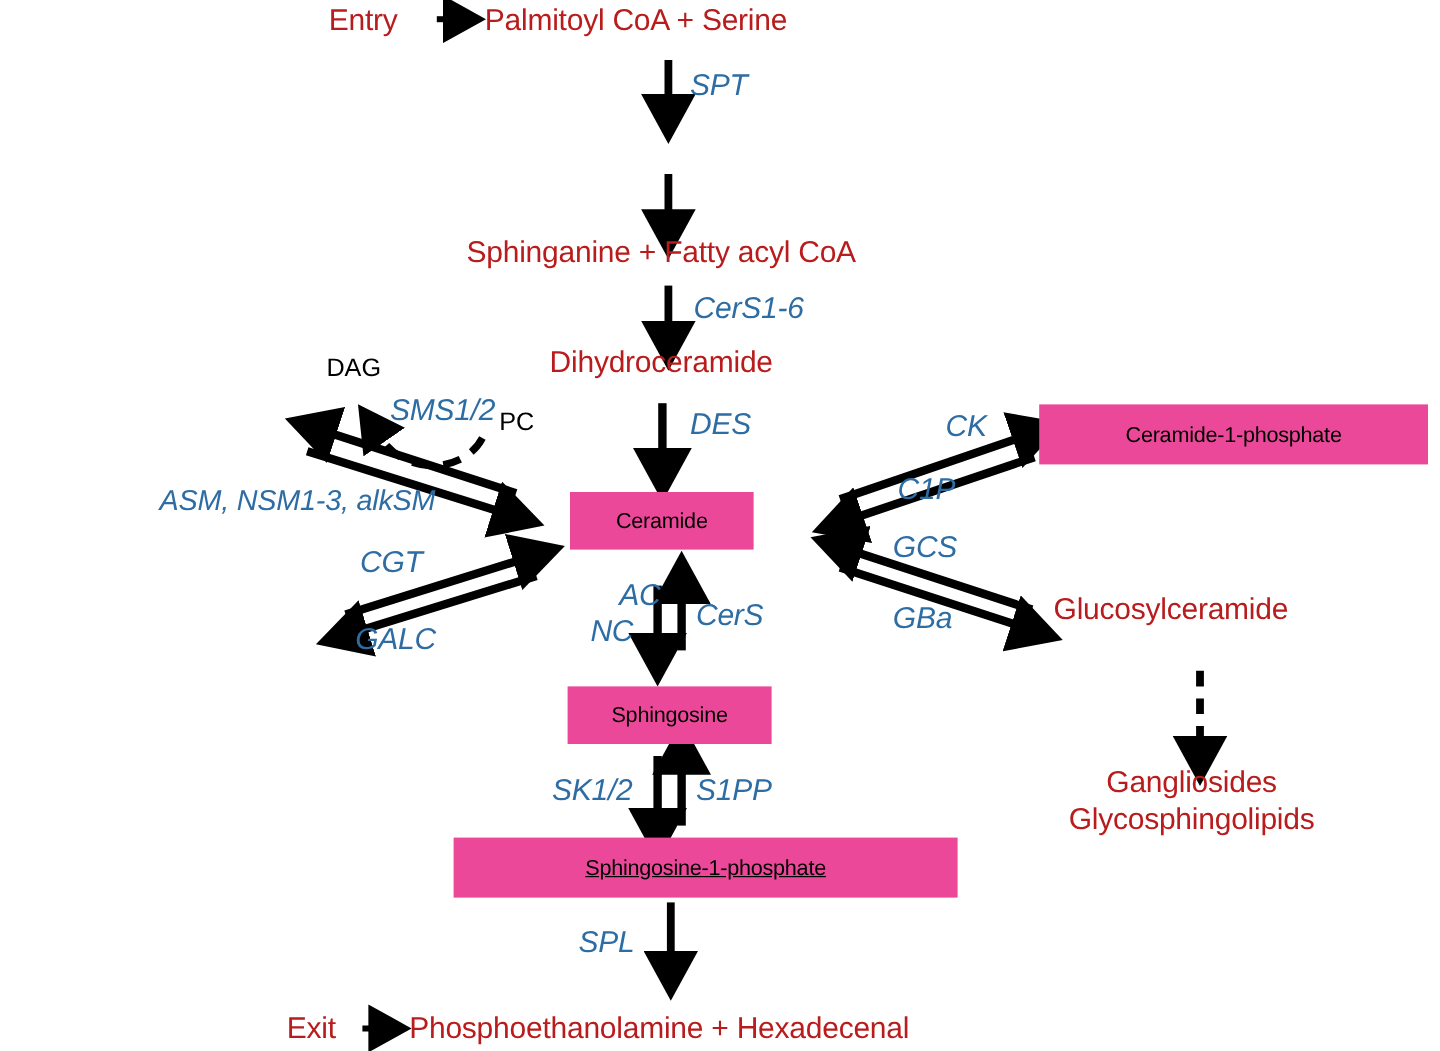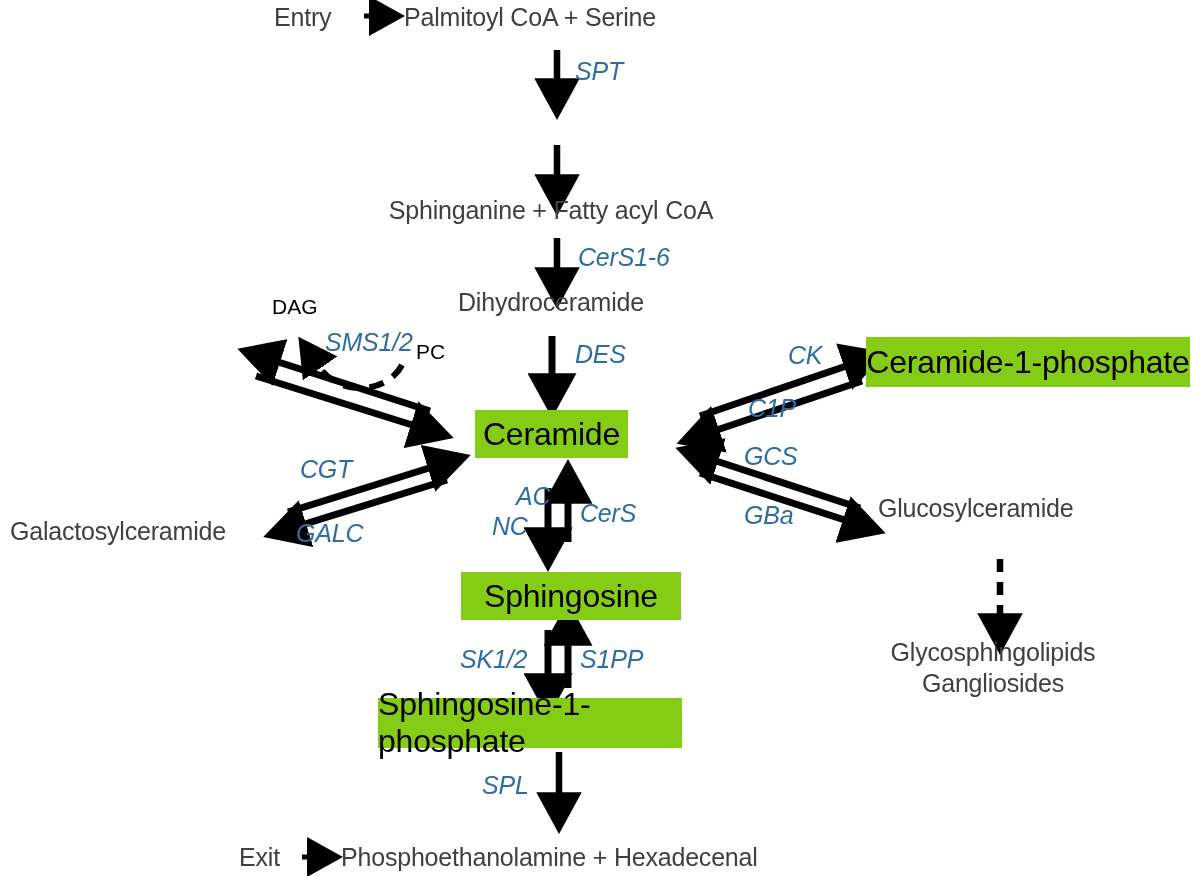--- a/index.html
+++ b/index.html
@@ -10,38 +10,38 @@
   #canvas {
     position: relative;
     width: 1200px;
     height: 876px;
     background: #ffffff;
     font-family: "Liberation Sans", sans-serif;
     overflow: hidden;
   }
   .node {
     position: absolute;
-    color: #404040;
+    color: #b91c1c;
     font-size: 25px;
     line-height: 1.12;
     white-space: nowrap;
     letter-spacing: -0.2px;
   }
   .node.center { transform: translateX(-50%); text-align: center; }
   .small {
     position: absolute;
     color: #000000;
     font-size: 21px;
     white-space: nowrap;
   }
   .green {
     position: absolute;
-    background: #84cc16;
+    background: #ec4899;
     color: #000000;
-    font-size: 32px;
+    font-size: 18px;
     display: flex;
     align-items: center;
     justify-content: center;
     letter-spacing: -0.2px;
     box-sizing: border-box;
   }
   .enz {
     position: absolute;
     color: #2e6da4;
     font-style: italic;
@@ -169,40 +169,40 @@
 
   <div class="enz" style="left:575px; top:340px;">DES</div>
 
 
   <div class="small" style="left:272px; top:295px;">DAG</div>
 
   <div class="small" style="left:416px; top:340px;">PC</div>
 
   <div class="enz" style="left:325px; top:313px;margin-top:15px;">SMS1/2</div>
 
+  <div class="enz sm" style="left:133px; top:404px;">ASM, NSM1-3, alkSM</div>
 
   <div class="enz" style="left:300px; top:455px;">CGT</div>
 
   <div class="enz" style="left:296px; top:519px;">GALC</div>
 
-  <div class="node" style="left:10px; top:517px;">Galactosylceramide</div>
 
   <div class="enz" style="left:788px; top:341px;">CK</div>
 
   <div class="enz" style="left:748px; top:394px;">C1P</div>
 
   <div class="enz" style="left:744px; top:442px;">GCS</div>
 
   <div class="enz" style="left:744px; top:501px;">GBa</div>
 
   <div class="node" style="left:878px; top:494px;">Glucosylceramide</div>
 
   <div class="node center two-line" style="left:993px; top:637px;">
+    <div>Gangliosides</div>
     <div>Glycosphingolipids</div>
-    <div>Gangliosides</div>
   </div>
 
   <div class="enz" style="left:516px; top:482px;">AC</div>
 
   <div class="enz" style="left:492px; top:512px;">NC</div>
 
   <div class="enz" style="left:580px; top:499px;">CerS</div>
 
   <div class="enz" style="left:460px; top:645px;">SK1/2</div>
 
@@ -211,17 +211,17 @@
   <div class="enz" style="left:482px; top:771px;">SPL</div>
 
   <div class="node" style="left:239px; top:843px;">Exit</div>
 
   <div class="node" style="left:341px; top:843px;">Phosphoethanolamine + Hexadecenal</div>
 
   <div class="green" style="left:475px; top:410px; width:153px; height:48px;">Ceramide</div>
 
   <div class="green" style="left:866px; top:337px; width:324px; height:50px;">Ceramide-1-phosphate</div>
 
-  <div class="green" style="left:461px; top:572px; width:220px; height:48px;">Sphingosine</div>
-
-  <div class="green" style="left:378px; top:698px; width:304px; height:50px;">Sphingosine-1-phosphate</div>
+  <div class="green" style="left:473px; top:572px; width:170px; height:48px;">Sphingosine</div>
+
+  <div class="green" style="left:378px; top:698px; width:420px; height:50px;text-decoration:underline;">Sphingosine-1-phosphate</div>
 
 </div>
 
 </body></html>

